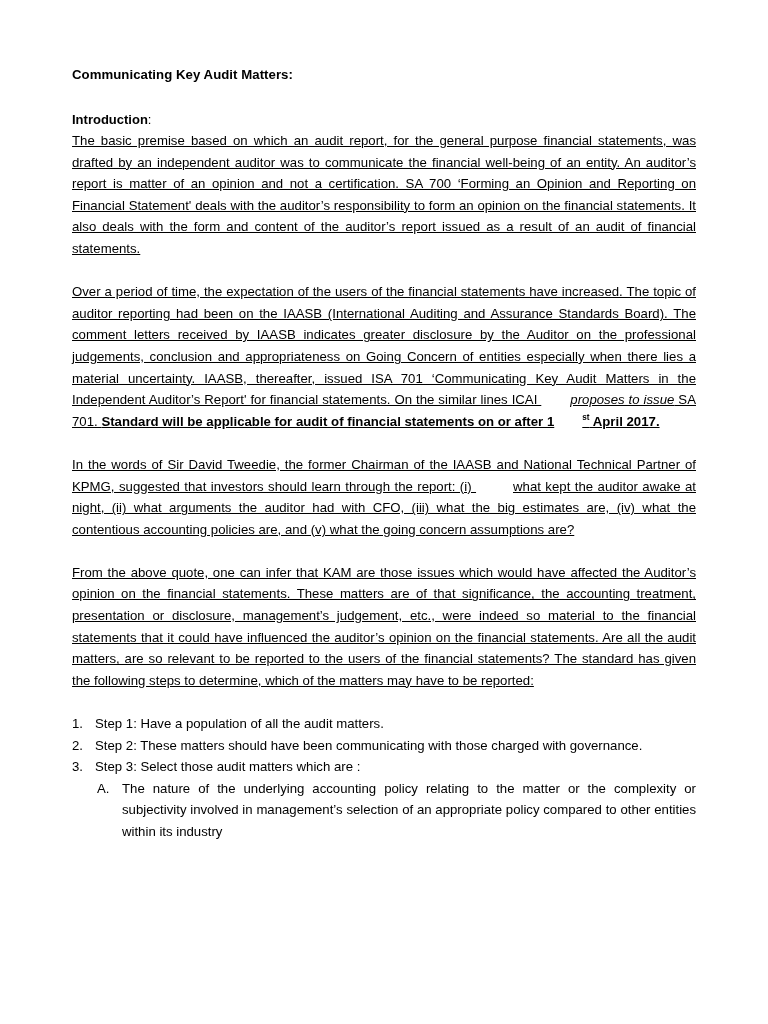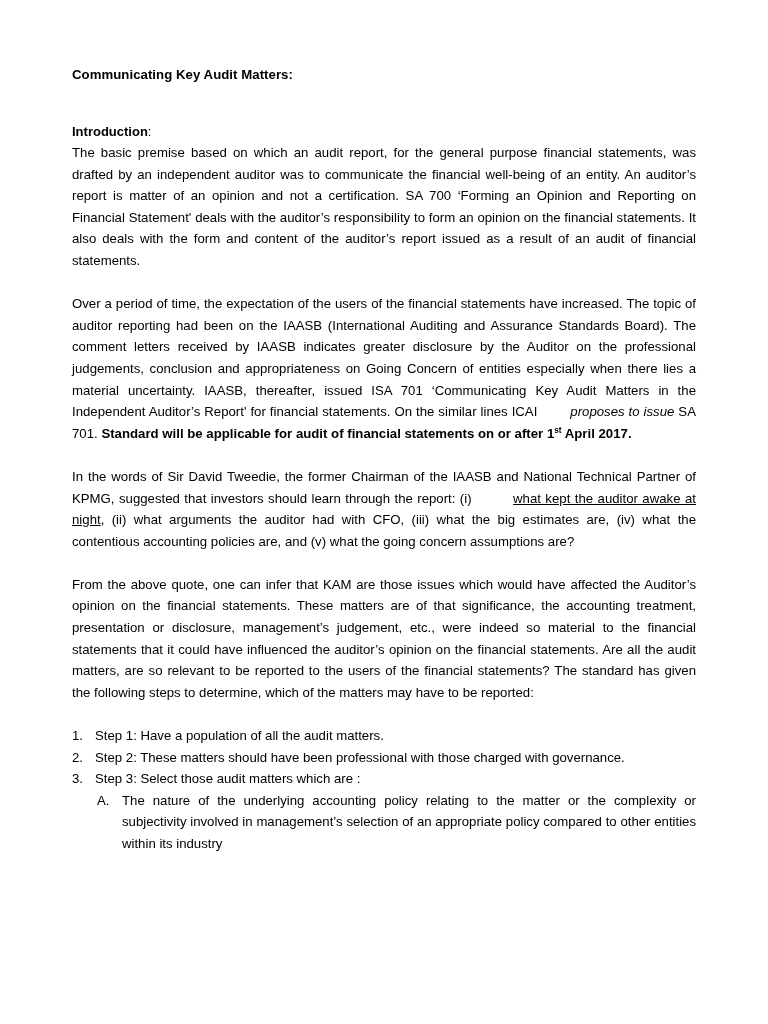--- a/index.html
+++ b/index.html
@@ -27,55 +27,57 @@
 
   .doc-body {
     width: 624px;
   }
 
   
   .doc-title {
     font-size: 13.2px;
     font-weight: bold;
     line-height: 21.5px;
-    margin: 0 0 12px 0;
+    margin: 0 0 0 0;
     letter-spacing: 0.05px;
   }
 
   .section-head {
     font-size: 13px;
     font-weight: bold;
     line-height: 21.5px;
     margin: 0;
   }
   .section-head .plain {
     font-weight: normal;
   }
 
   p.para {
     font-size: 13.2px;
     line-height: 21.6px;
     margin: 0;
     text-align: justify;
     text-justify: inter-word;
     letter-spacing: 0.01px;
+    text-decoration: underline;
   }
 
   
 
   .spacer-lg { height: 23px; }
   .spacer-md { height: 21.6px; }
 
   .ital { font-style: italic; margin-left: 29px; }
   .bold { font-weight: bold; }
   .uline { text-decoration: underline; margin-left: 37px; }
   sup {
     font-size: 0.62em;
     vertical-align: super;
     line-height: 0;
+    margin-left: 28px;
   }
 
   
   ol.steps {
     list-style: none;
     margin: 0;
     padding: 0;
     font-size: 13.2px;
     line-height: 21.6px;
   }
@@ -149,21 +151,21 @@
 
     <div class="spacer-md"></div>
 
     <ol class="steps">
       <li>
         <span class="marker">1.</span>
         <span class="txt">Step 1: Have a population of all the audit matters.</span>
       </li>
       <li>
         <span class="marker">2.</span>
-        <span class="txt">Step 2: These matters should have been professional with those charged with governance.</span>
+        <span class="txt">Step 2: These matters should have been communicating with those charged with governance.</span>
       </li>
       <li>
         <span class="marker">3.</span>
         <span class="txt">Step 3: Select those audit matters which are :</span>
         <ol class="substeps">
           <li>
             <span class="marker">A.</span>
             <span class="txt">The nature of the underlying accounting policy relating to the matter or the complexity or subjectivity involved in management’s selection of an appropriate policy compared to other entities within its industry</span>
           </li>
         </ol>

